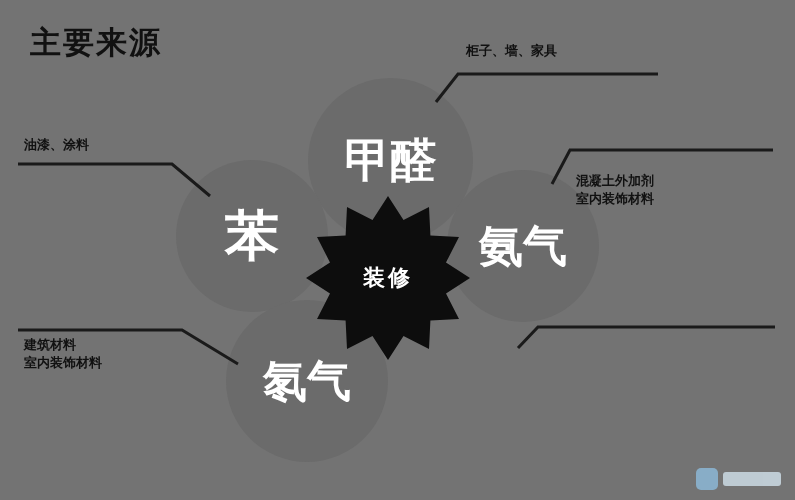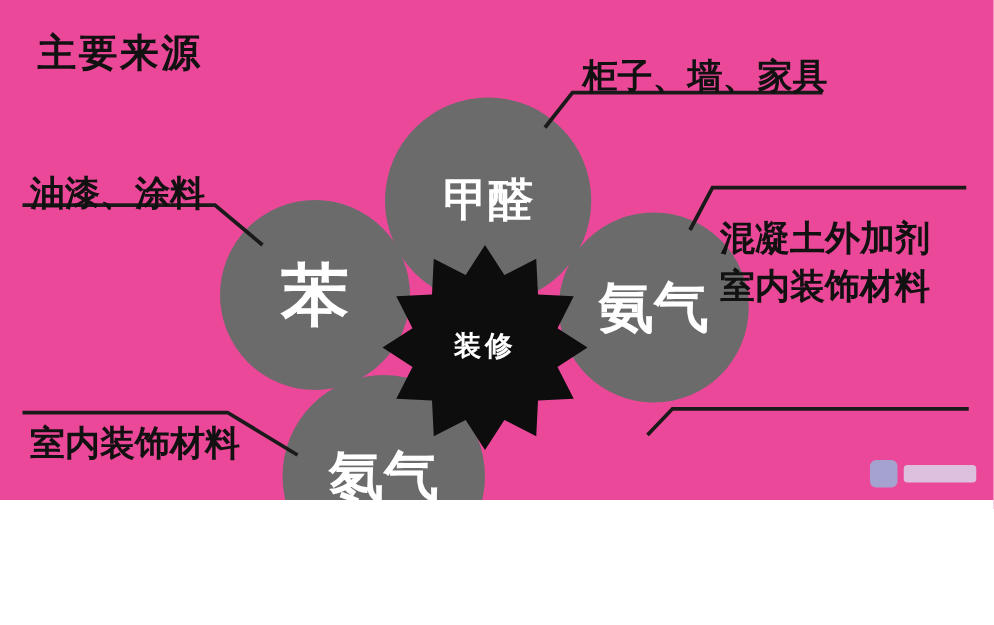--- a/index.html
+++ b/index.html
@@ -4,22 +4,22 @@
 <style>
   html, body {
     margin: 0;
     padding: 0;
     background: #ffffff;
     font-family: "DejaVu Sans", "Liberation Sans", sans-serif;
   }
   #stage {
     position: relative;
     width: 795px;
-    height: 400px;
-    background: #ec4899;
+    height: 500px;
+    background: #737373;
     overflow: hidden;
   }
   .title {
     position: absolute;
     left: 30px;
     top: 22px;
     font-size: 31px;
     font-weight: bold;
     color: #111111;
     letter-spacing: 2px;
@@ -28,21 +28,21 @@
     position: absolute;
     border-radius: 50%;
     background: #6b6b6b;
     display: flex;
     align-items: center;
     justify-content: center;
     color: #ffffff;
     font-weight: bold;
     z-index: 1;
   }
-  .node-formaldehyde { left: 308px; top: 78px;  width: 165px; height: 165px; font-size: 36px; }
+  .node-formaldehyde { left: 308px; top: 78px;  width: 165px; height: 165px; font-size: 46px; }
   .node-benzene      { left: 176px; top: 160px; width: 152px; height: 152px; font-size: 54px; }
   .node-ammonia      { left: 447px; top: 170px; width: 152px; height: 152px; font-size: 44px; }
   .node-radon        { left: 226px; top: 300px; width: 162px; height: 162px; font-size: 44px; }
   .node-tvoc         { left: 388px; top: 308px; width: 164px; height: 164px; font-size: 42px; letter-spacing: 1px; }
 
   #star-wrap {
     position: absolute;
     left: 303px;
     top: 193px;
     width: 170px;
@@ -72,21 +72,21 @@
     top: 0;
     width: 795px;
     height: 500px;
     z-index: 4;
     pointer-events: none;
   }
   .callout {
     position: absolute;
     color: #111111;
     font-weight: bold;
-    font-size: 28px;
+    font-size: 13px;
     white-space: nowrap;
     z-index: 5;
     line-height: 1.35;
   }
   .co-formaldehyde { left: 466px; top: 42px;  }
   .co-benzene      { left: 24px;  top: 136px; }
   .co-ammonia      { left: 576px; top: 172px; }
   .co-radon        { left: 24px;  top: 336px; }
   .co-tvoc         { left: 544px; top: 333px; }
 
@@ -159,20 +159,21 @@
     <div>柜子、墙、家具</div>
   </div>
   <div class="callout co-benzene">
     <div>油漆、涂料</div>
   </div>
   <div class="callout co-ammonia">
     <div>混凝土外加剂</div>
     <div>室内装饰材料</div>
   </div>
   <div class="callout co-radon">
+    <div>建筑材料</div>
     <div>室内装饰材料</div>
   </div>
 
   <div class="watermark">
     <div class="mark"></div>
     <div class="tail"></div>
   </div>
 
 </div>
 

